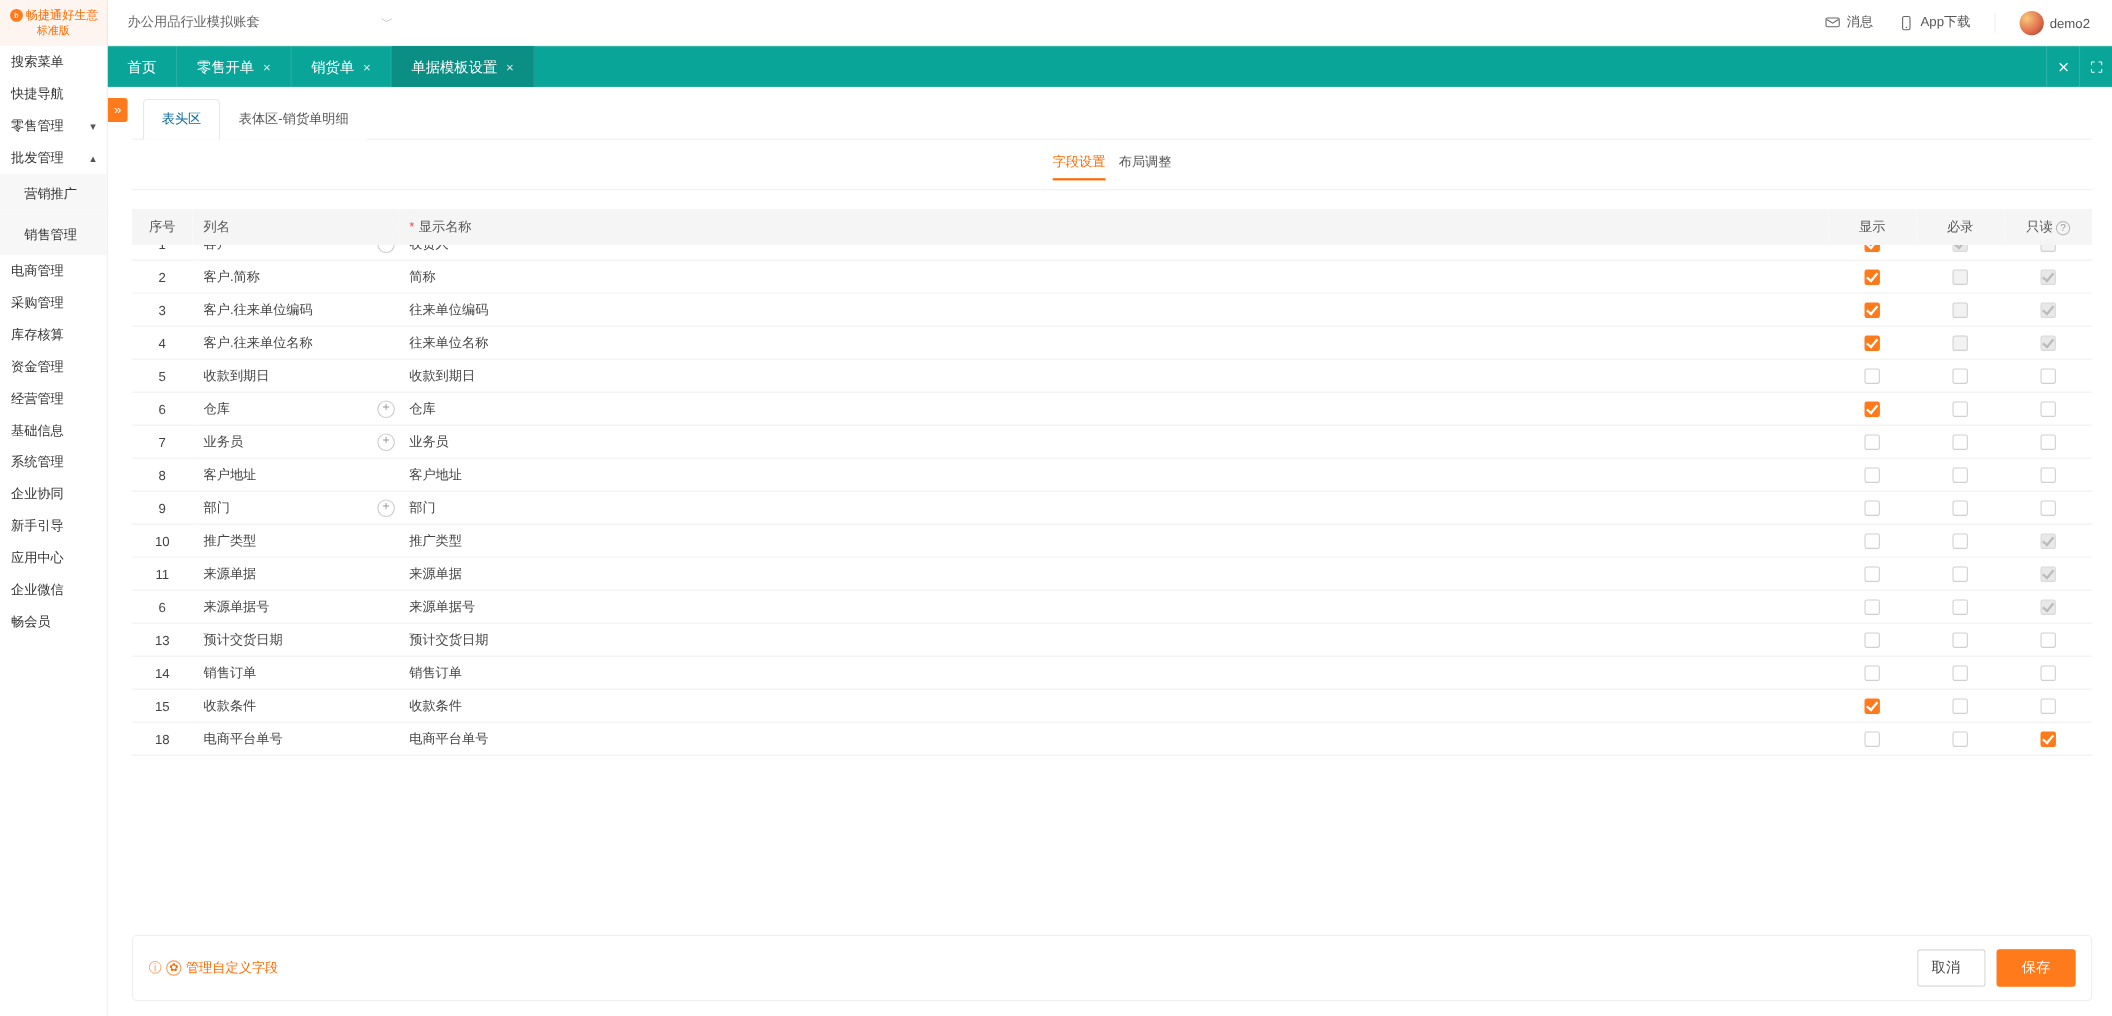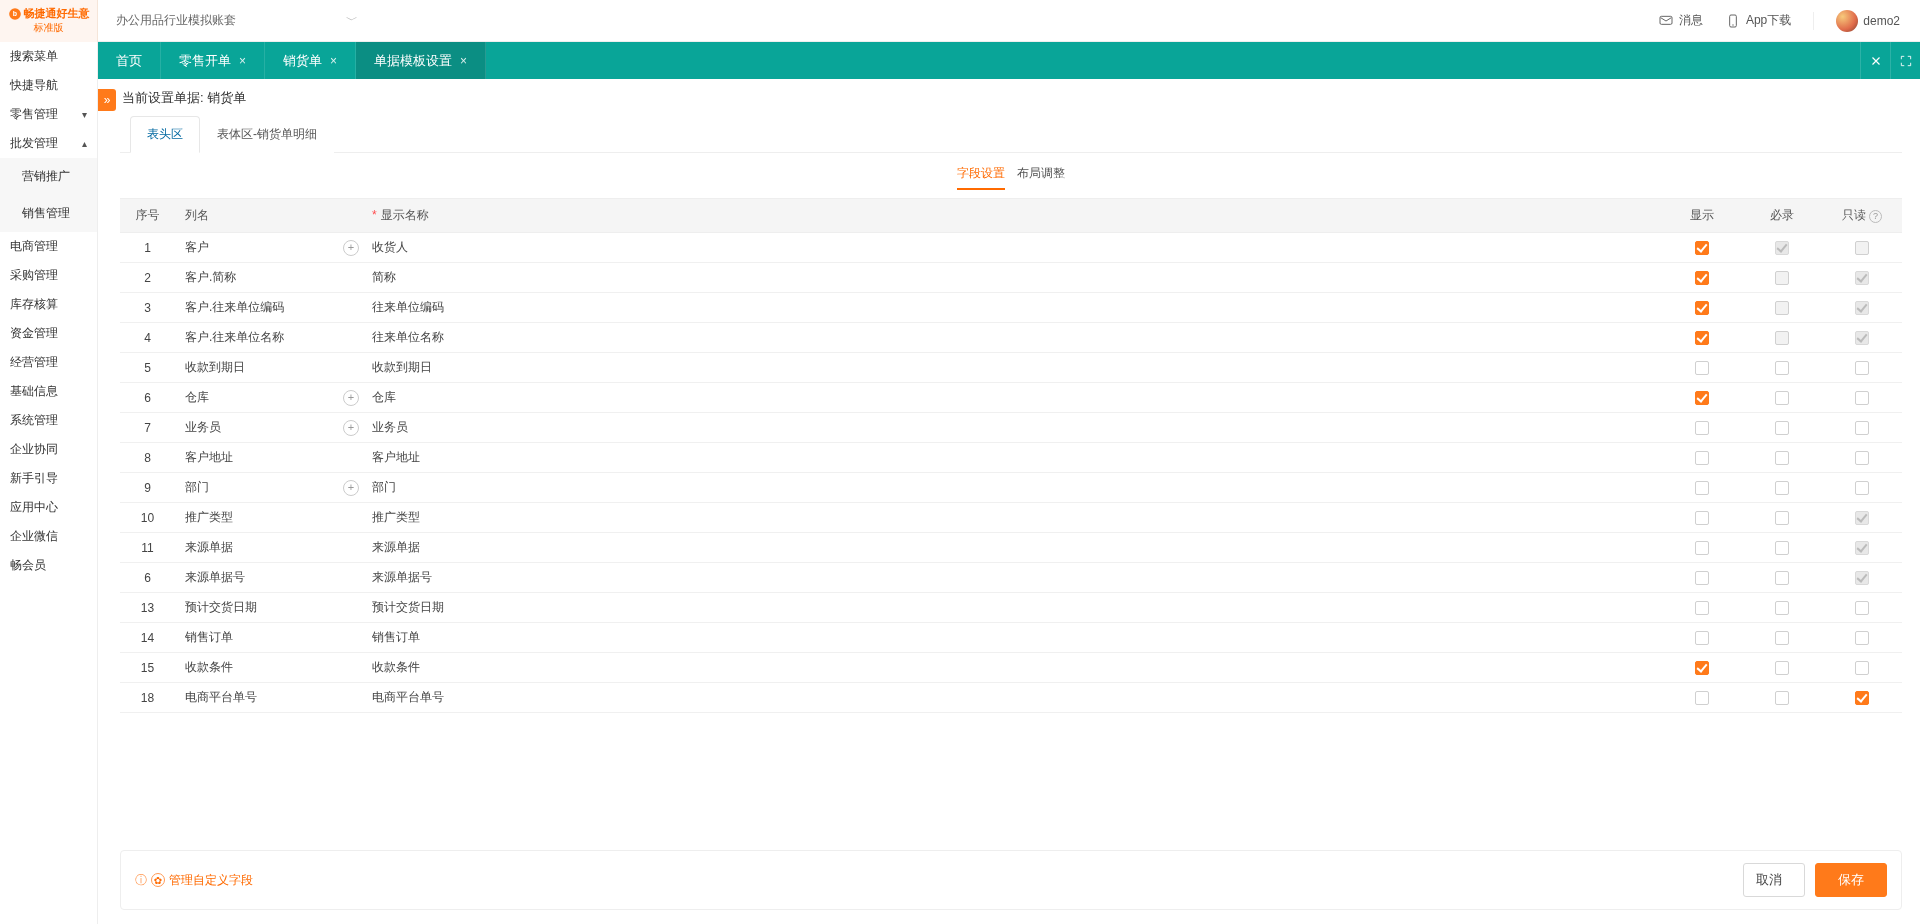--- a/index.html
+++ b/index.html
@@ -1,21 +1,21 @@
 <!DOCTYPE html>
 <html><head>
   <meta charset="utf-8">
   <style>
     * { margin: 0; padding: 0; box-sizing: border-box; }
     body { font-family: "Microsoft YaHei", "PingFang SC", sans-serif; font-size: 12px; color: #333; background: #fff; overflow: hidden; }
 
     
     .top-header { height: 42px; display: flex; align-items: center; border-bottom: 1px solid #eee; background: #fff; }
     .logo-box { width: 98px; height: 42px; display: flex; flex-direction: column; align-items: center; justify-content: center; background: #fef5f0; border-right: 1px solid #f5e5d9; }
-    .logo-main { font-size: 11px; color: #ff6a00; font-weight: bold; display: flex; align-items: center; gap: 2px; }
+    .logo-main { font-size: 11px; color: #ff6a00; font-weight: normal; display: flex; align-items: center; gap: 2px; }
     .logo-main svg { width: 14px; height: 14px; }
     .logo-sub { font-size: 10px; color: #ff6a00; }
     .account-select { flex: 0 0 auto; padding: 0 18px; color: #666; display: flex; align-items: center; gap: 110px; cursor: pointer; }
     .account-select .chev { color: #bbb; }
     .header-spacer { flex: 1; }
     .header-right { display: flex; align-items: center; gap: 22px; padding-right: 20px; }
     .hr-item { display: flex; align-items: center; gap: 5px; color: #555; cursor: pointer; }
     .hr-item svg { width: 16px; height: 16px; }
     .avatar { width: 22px; height: 22px; border-radius: 50%; background: radial-gradient(circle at 30% 30%, #f7c97b, #e06b4a 60%, #7b3f2f); }
     .sep-v { width: 1px; height: 18px; background: #eee; }
@@ -52,21 +52,21 @@
     .area-tab { padding: 9px 16px; border: 1px solid transparent; border-bottom: none; cursor: pointer; color: #555; position: relative; top: 1px; background: #fff; }
     .area-tab.active { border-color: #e7e7e7; border-bottom: 1px solid #fff; color: #0369a1; border-radius: 4px 4px 0 0; }
 
     .view-tabs { display: flex; justify-content: center; gap: 12px; padding: 12px 0 8px; }
     .view-tab { color: #555; cursor: pointer; padding-bottom: 6px; }
     .view-tab.active { color: #ff6a00; border-bottom: 2px solid #ff6a00; }
 
     
     .table-wrap { flex: 1; overflow-y: auto; border-top: 1px solid #eee; position: relative; }
     table { width: 100%; border-collapse: collapse; table-layout: fixed; }
-    thead { position: sticky; top: 0; background: #fafafa; z-index: 2; }
+    thead { position: sticky; top: 17px; background: #fafafa; z-index: 2; }
     th { background: #f5f5f5; font-weight: normal; color: #555; padding: 8px 10px; text-align: left; border-bottom: 1px solid #eee; font-size: 12px; }
     td { padding: 6px 10px; border-bottom: 1px solid #f0f0f0; color: #444; height: 26px; }
     .col-idx { width: 55px; text-align: center; }
     .col-name { width: 165px; }
     .col-expand-ind { width: 22px; text-align: center; padding: 0; }
     .col-disp { width: auto; }
     .col-chk { width: 80px; text-align: center; }
     .req-star { color: #ff4d4f; margin-right: 4px; }
 
     .expand-circle { display: inline-flex; width: 16px; height: 16px; border: 1px solid #ccc; border-radius: 50%; align-items: center; justify-content: center; color: #999; font-size: 11px; cursor: pointer; line-height: 1; }
@@ -225,24 +225,20 @@
             </svg>
         </div>
       </div>
     </div>
 
     <div class="content">
       <div class="expand-toggle">
         <span>»</span>
       </div>
       <div class="content-inner">
-        <div class="current-doc">
-          <span>当前设置单据:</span>
-          <span>销货单</span>
-        </div>
 
         <div class="area-tabs">
           <div class="area-tab active"><span>表头区</span></div>
           <div class="area-tab"><span>表体区-销货单明细</span></div>
         </div>
 
         <div class="view-tabs">
           <div class="view-tab active"><span>字段设置</span></div>
           <div class="view-tab"><span>布局调整</span></div>
         </div>

